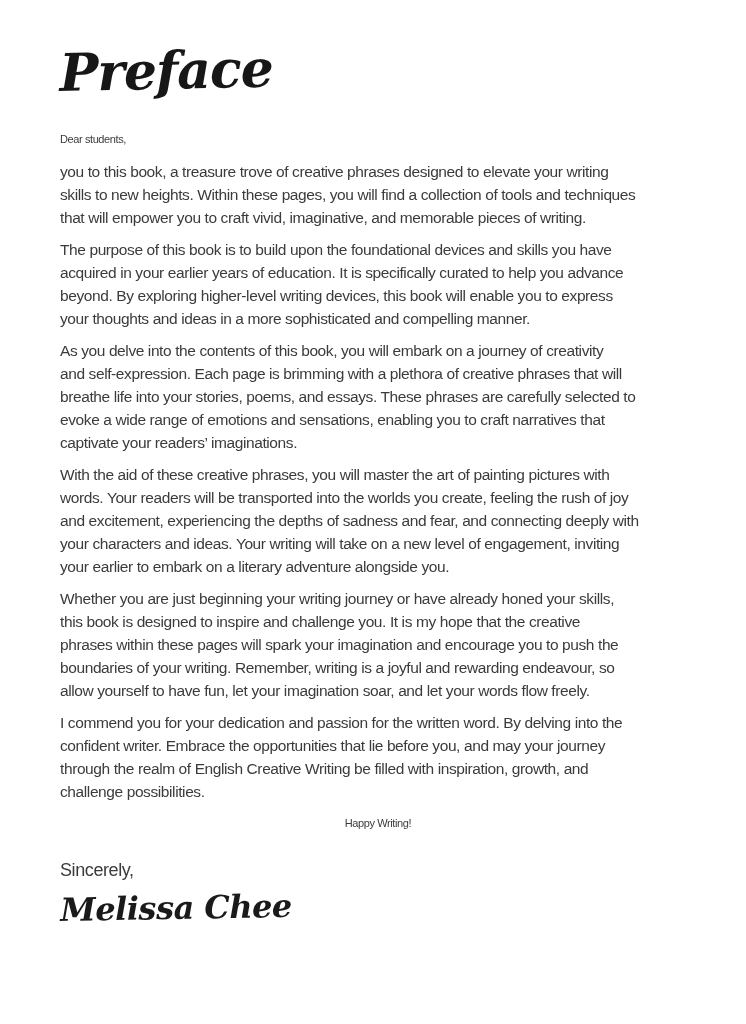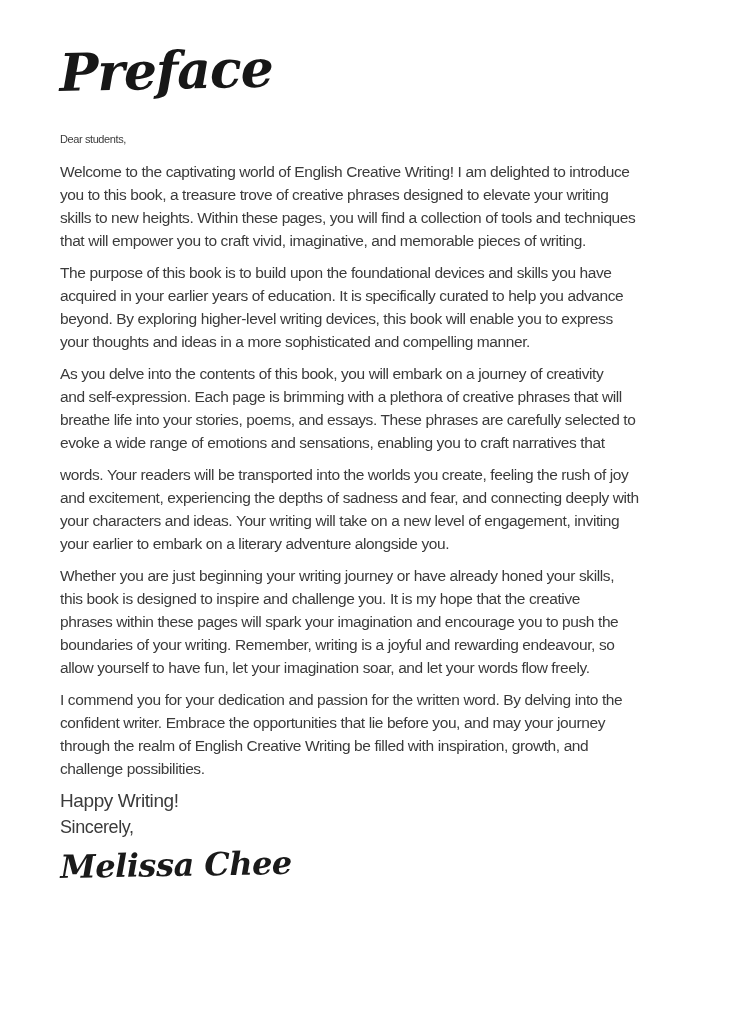--- a/index.html
+++ b/index.html
@@ -41,25 +41,26 @@
     font-size: 15.5px;
     line-height: 23px;
     letter-spacing: -0.4px;
     color: #3b3b3b;
   }
   .line {
     display: block;
     white-space: pre;
   }
   .closing {
-    margin: 0 0 4px 0;
-    font-size: 19px;
+    margin: 0 0 24px 0;
+    font-size: 11px;
     line-height: 23px;
     letter-spacing: -0.4px;
     color: #3b3b3b;
+    text-align: center;
   }
   .signoff {
     margin: 0 0 8px 0;
     font-size: 18px;
     line-height: 23px;
     letter-spacing: -0.4px;
     color: #3b3b3b;
   }
   .signature {
     margin: 0;
@@ -77,38 +78,39 @@
 </head>
 <body>
 
 <div class="page">
   <h1 class="title">Preface</h1>
 
   <p class="greeting">Dear students,</p>
 
   <div>
       <p class="para">
-        <span class="line">Welcome to the captivating world of English Creative Writing! I am delighted to introduce</span>
         <span class="line">you to this book, a treasure trove of creative phrases designed to elevate your writing</span>
         <span class="line">skills to new heights. Within these pages, you will find a collection of tools and techniques</span>
         <span class="line">that will empower you to craft vivid, imaginative, and memorable pieces of writing.</span>
       </p>
       <p class="para">
         <span class="line">The purpose of this book is to build upon the foundational devices and skills you have</span>
         <span class="line">acquired in your earlier years of education. It is specifically curated to help you advance</span>
         <span class="line">beyond. By exploring higher-level writing devices, this book will enable you to express</span>
         <span class="line">your thoughts and ideas in a more sophisticated and compelling manner.</span>
       </p>
       <p class="para">
         <span class="line">As you delve into the contents of this book, you will embark on a journey of creativity</span>
         <span class="line">and self-expression. Each page is brimming with a plethora of creative phrases that will</span>
         <span class="line">breathe life into your stories, poems, and essays. These phrases are carefully selected to</span>
         <span class="line">evoke a wide range of emotions and sensations, enabling you to craft narratives that</span>
+        <span class="line">captivate your readers’ imaginations.</span>
       </p>
       <p class="para">
+        <span class="line">With the aid of these creative phrases, you will master the art of painting pictures with</span>
         <span class="line">words. Your readers will be transported into the worlds you create, feeling the rush of joy</span>
         <span class="line">and excitement, experiencing the depths of sadness and fear, and connecting deeply with</span>
         <span class="line">your characters and ideas. Your writing will take on a new level of engagement, inviting</span>
         <span class="line">your earlier to embark on a literary adventure alongside you.</span>
       </p>
       <p class="para">
         <span class="line">Whether you are just beginning your writing journey or have already honed your skills,</span>
         <span class="line">this book is designed to inspire and challenge you. It is my hope that the creative</span>
         <span class="line">phrases within these pages will spark your imagination and encourage you to push the</span>
         <span class="line">boundaries of your writing. Remember, writing is a joyful and rewarding endeavour, so</span>

